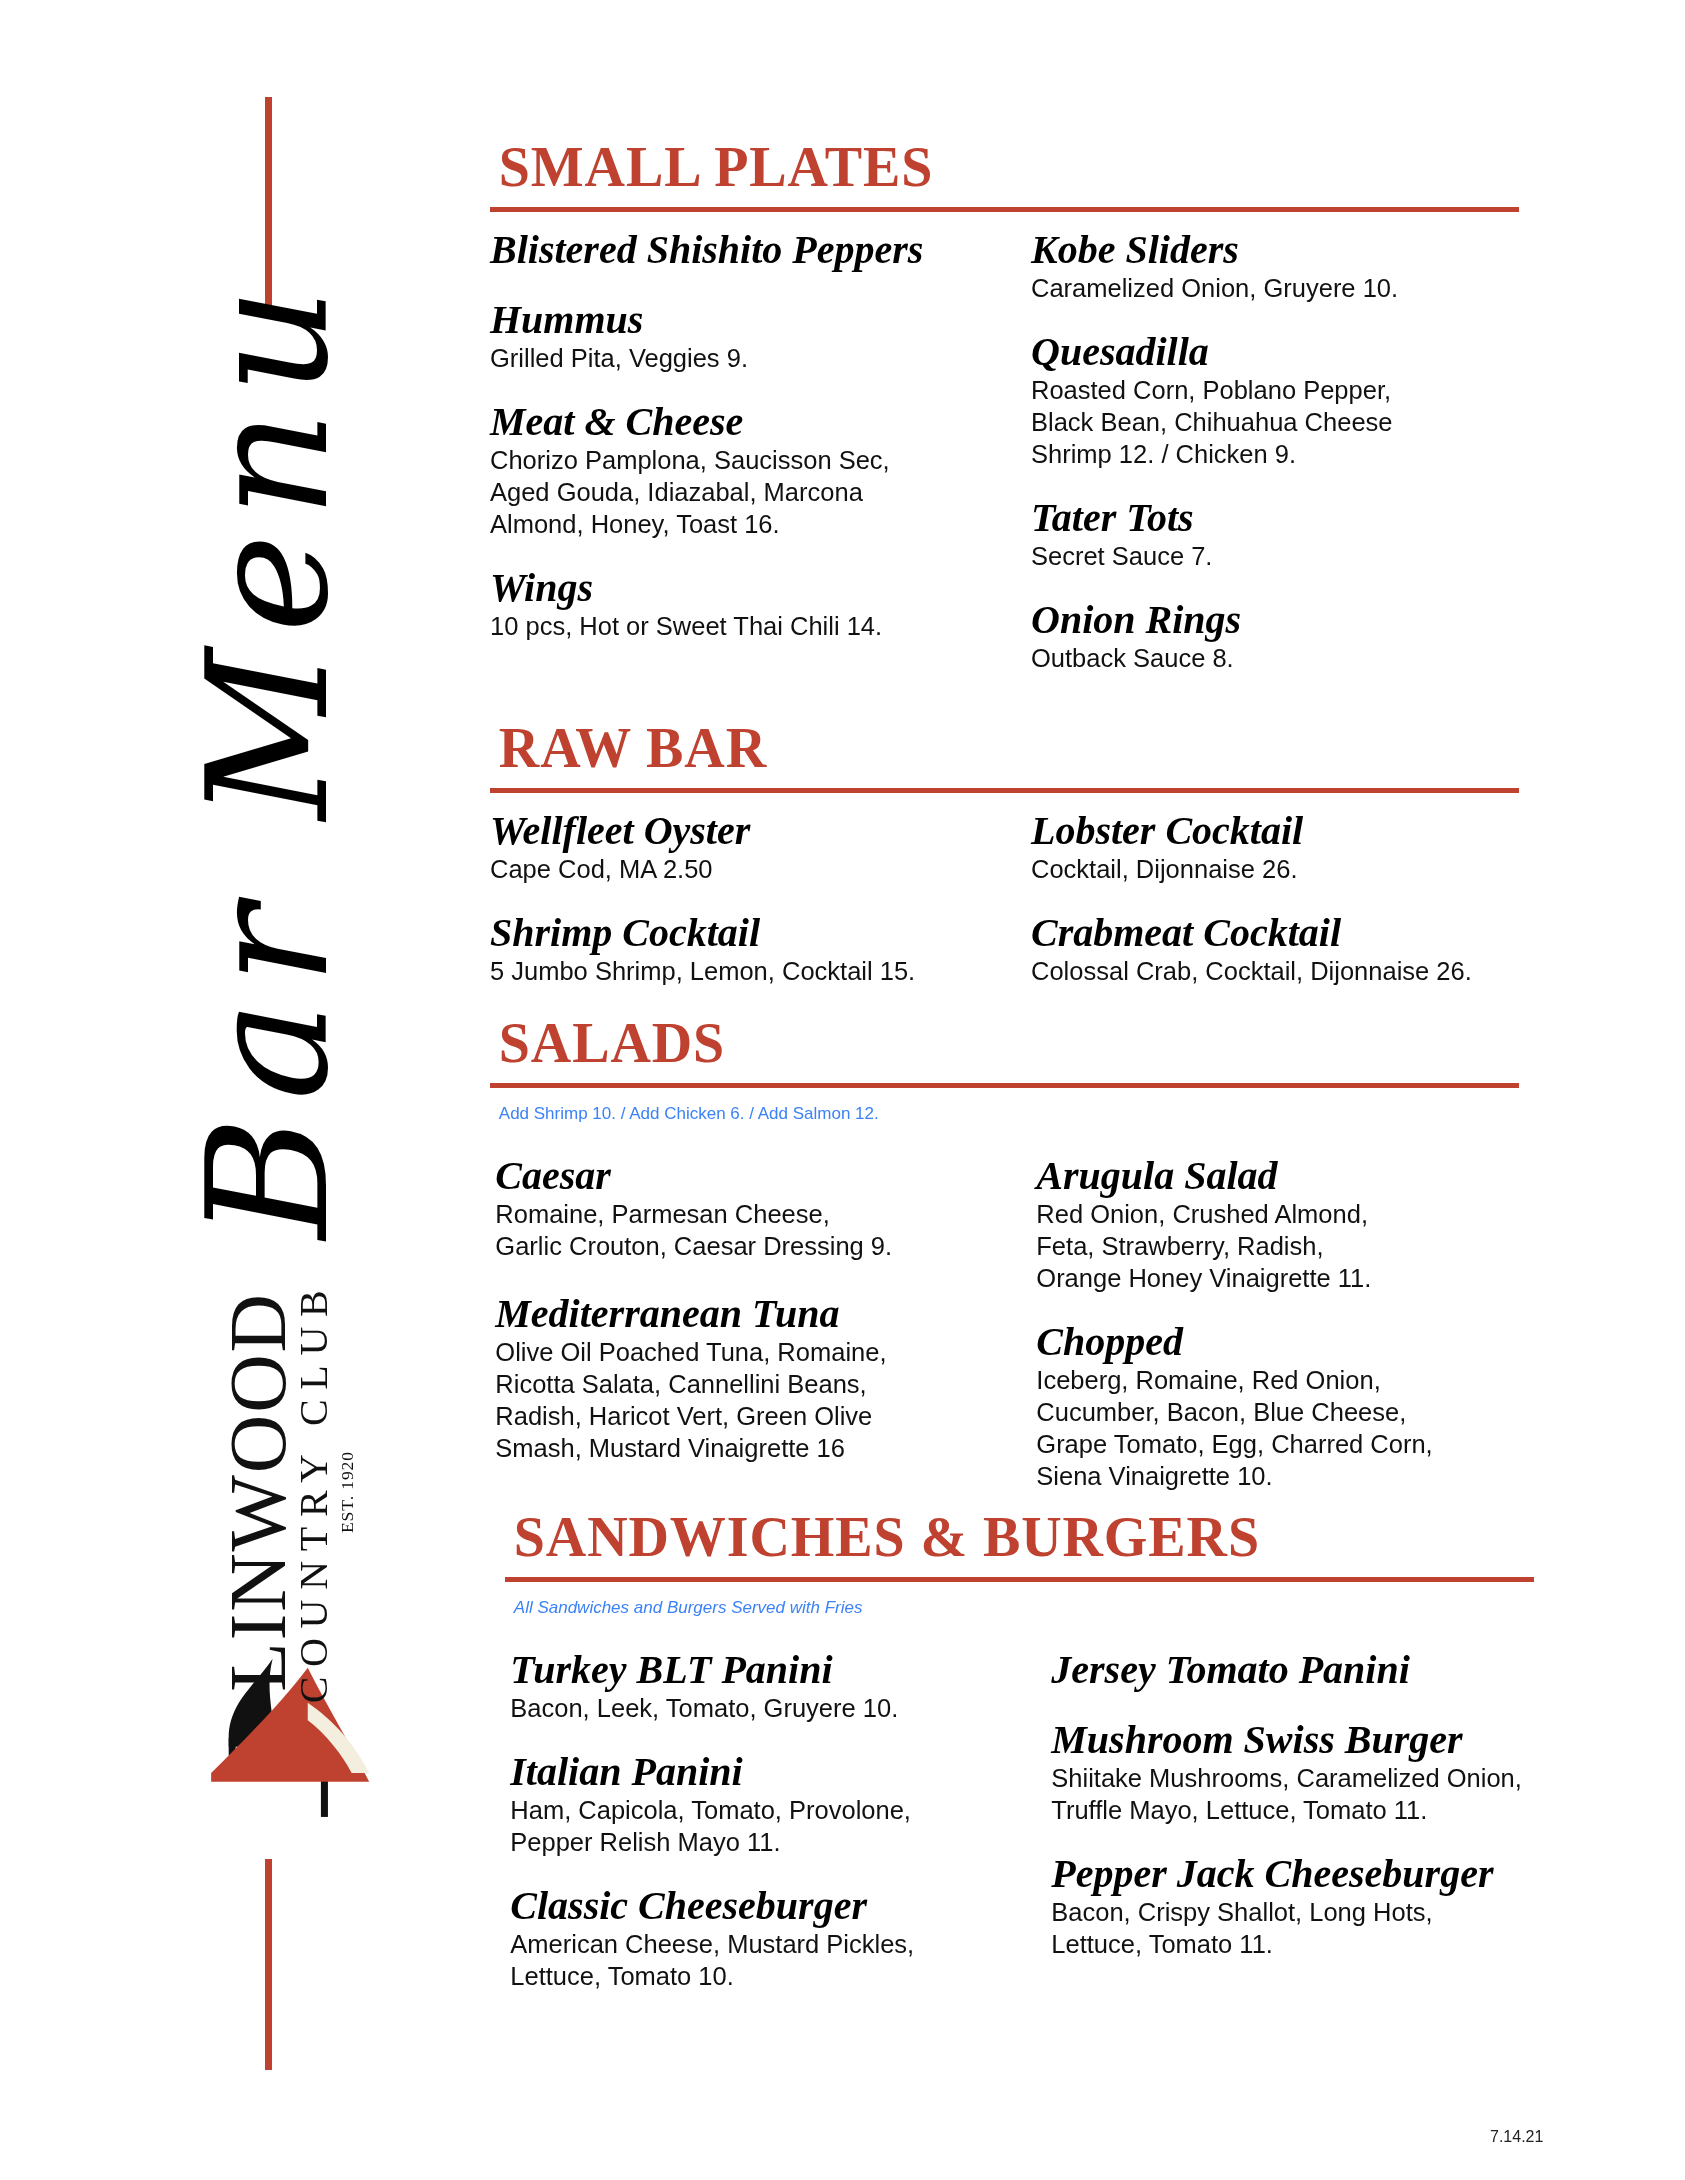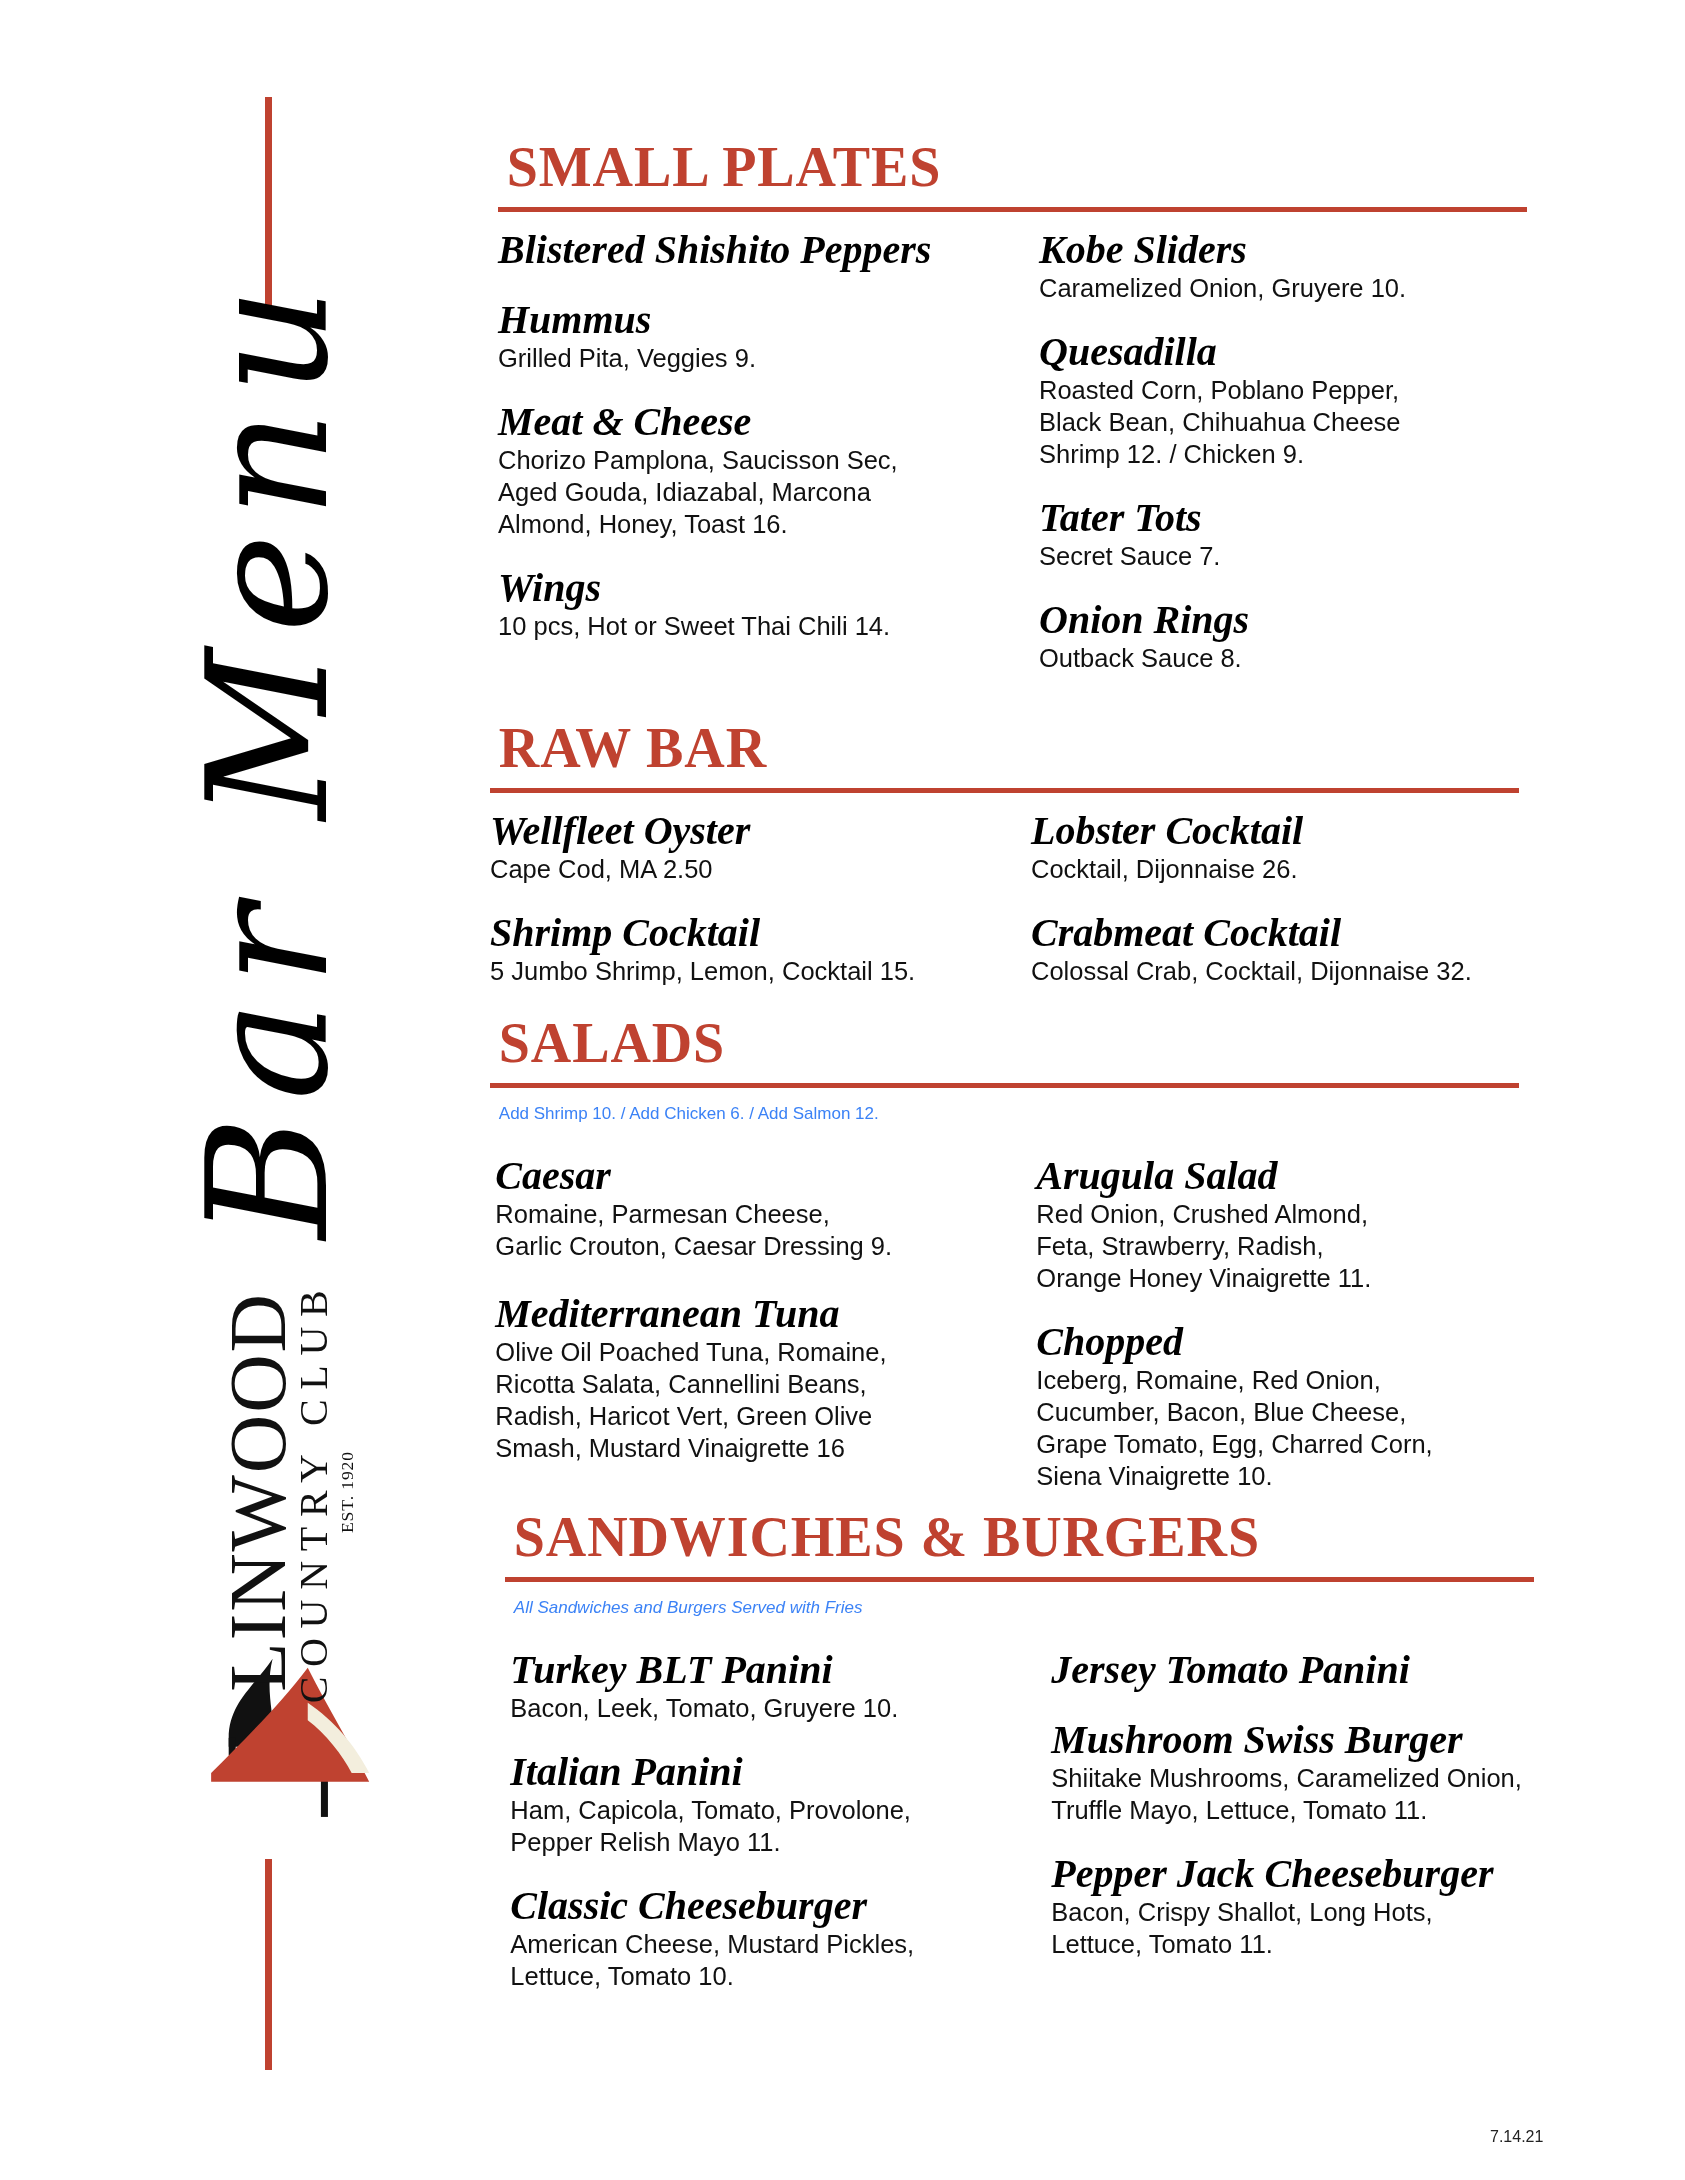--- a/index.html
+++ b/index.html
@@ -62,21 +62,21 @@
 </svg>
 
 <div class="logo-text">
   <span class="name">LINWOOD</span>
   <span class="sub">COUNTRY CLUB</span>
   <span class="est">EST. 1920</span>
 </div>
 
 <div class="vbar bottom"></div>
 
-<section class="section" style="top:132px;margin-left:8px;">
+<section class="section" style="top:132px;">
   <h2 class="section-title">SMALL PLATES</h2>
   <div class="rule"></div>
   <div class="grid" style="margin-top:16px;">
     <div>
       <div class="item">
           <div class="item-name">Blistered Shishito Peppers</div>
         </div>
       <div class="item">
           <div class="item-name">Hummus</div>
           <div class="item-desc">Grilled Pita, Veggies  9.</div>
@@ -129,21 +129,21 @@
           <div class="item-desc">5 Jumbo Shrimp, Lemon, Cocktail  15.</div>
         </div>
     </div>
     <div>
       <div class="item">
           <div class="item-name">Lobster Cocktail</div>
           <div class="item-desc">Cocktail, Dijonnaise 26.</div>
         </div>
       <div class="item">
           <div class="item-name">Crabmeat Cocktail</div>
-          <div class="item-desc">Colossal Crab, Cocktail, Dijonnaise 32.</div>
+          <div class="item-desc">Colossal Crab, Cocktail, Dijonnaise 26.</div>
         </div>
     </div>
   </div>
 </section>
 
 <section class="section" style="top:1008px;">
   <h2 class="section-title">SALADS</h2>
   <div class="rule"></div>
   <div class="note">Add Shrimp 10.  /  Add Chicken 6.  /  Add Salmon 12.</div>
   <div class="grid" style="margin-top:30px; padding-left:5.3px;">

